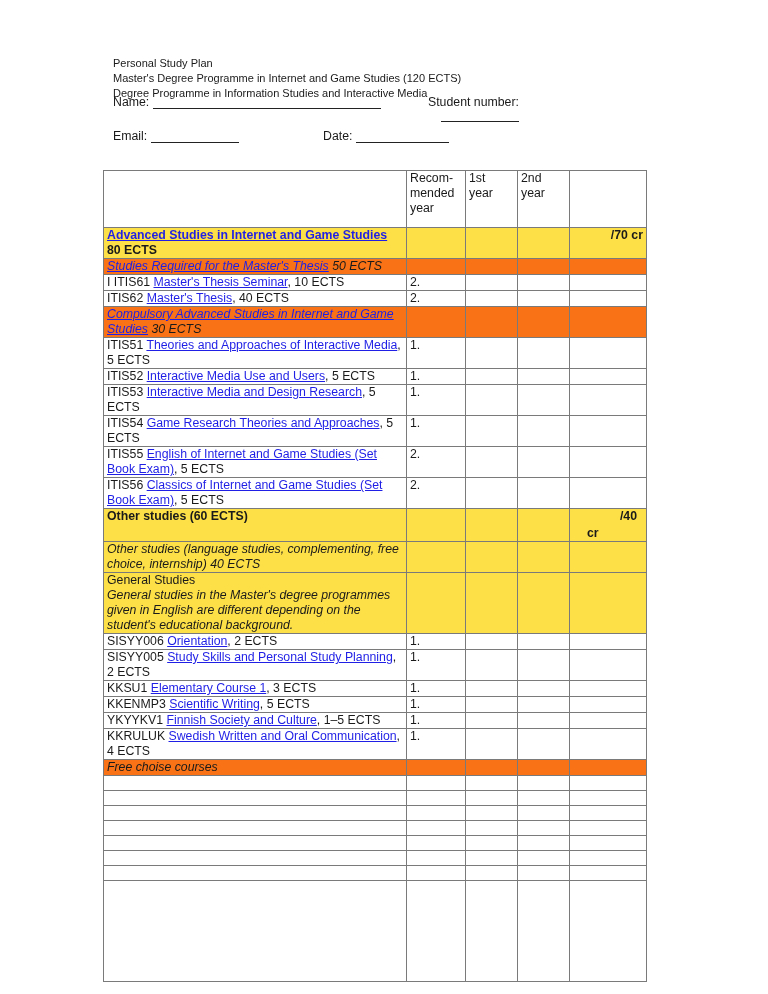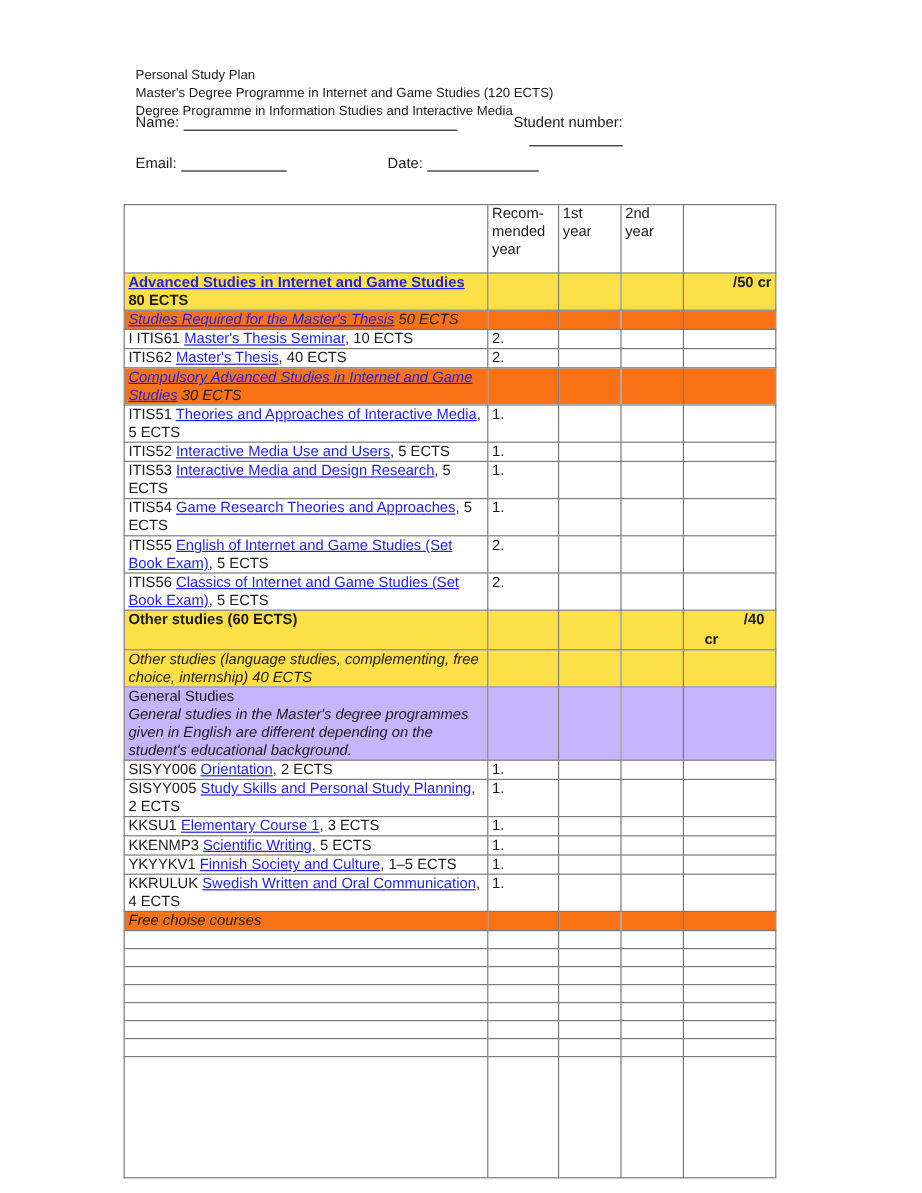--- a/index.html
+++ b/index.html
@@ -16,21 +16,21 @@
     position: absolute; left: 103px; top: 170px; width: 543px;
     border-collapse: collapse; table-layout: fixed;
     font-size: 12.3px; line-height: 15px;
   }
   table.plan td {
     border: 1px solid #7a7a7a; padding: 0 3px; vertical-align: top; overflow: hidden;
   }
   col.c1 { width: 303px; } col.c2 { width: 59px; } col.c3 { width: 52px; } col.c4 { width: 52px; } col.c5 { width: 77px; }
   tr.dark td { background: #fde047; margin-top: 20px; }
   tr.light td { background: #f97316; }
-  tr.pale td { background: #c4b5fd; }
+  tr.pale td { background: #fde047; }
   a.lnk { color: #1f1fe6; text-decoration: underline; }
   .b { font-weight: bold; }
   .i { font-style: italic; }
   .cr { font-weight: bold; text-align: right; }
   .cr2 { font-weight: bold; }
   .cr2 .top { text-align: right; padding-right: 6px; }
   .cr2 .bot { padding-left: 14px; margin-top: 2px; }
   td.rec { padding-left: 6px; }
   tr.blank td { height: 14px; }
   tr.big td { height: 100px; }
@@ -90,21 +90,21 @@
   </tr>
 
   <tr class="dark">
     <td class="b">
       <a class="lnk">Advanced Studies in Internet and Game Studies</a><br>
       <span>80 ECTS</span>
     </td>
     <td></td>
         <td></td>
         <td></td>
-    <td class="cr">/50 cr</td>
+    <td class="cr">/70 cr</td>
   </tr>
 
   <tr class="light">
     <td class="i"><a class="lnk">Studies Required for the Master's Thesis</a><span> 50 ECTS</span></td>
     <td></td>
         <td></td>
         <td></td>
         <td></td>
   </tr>
 

